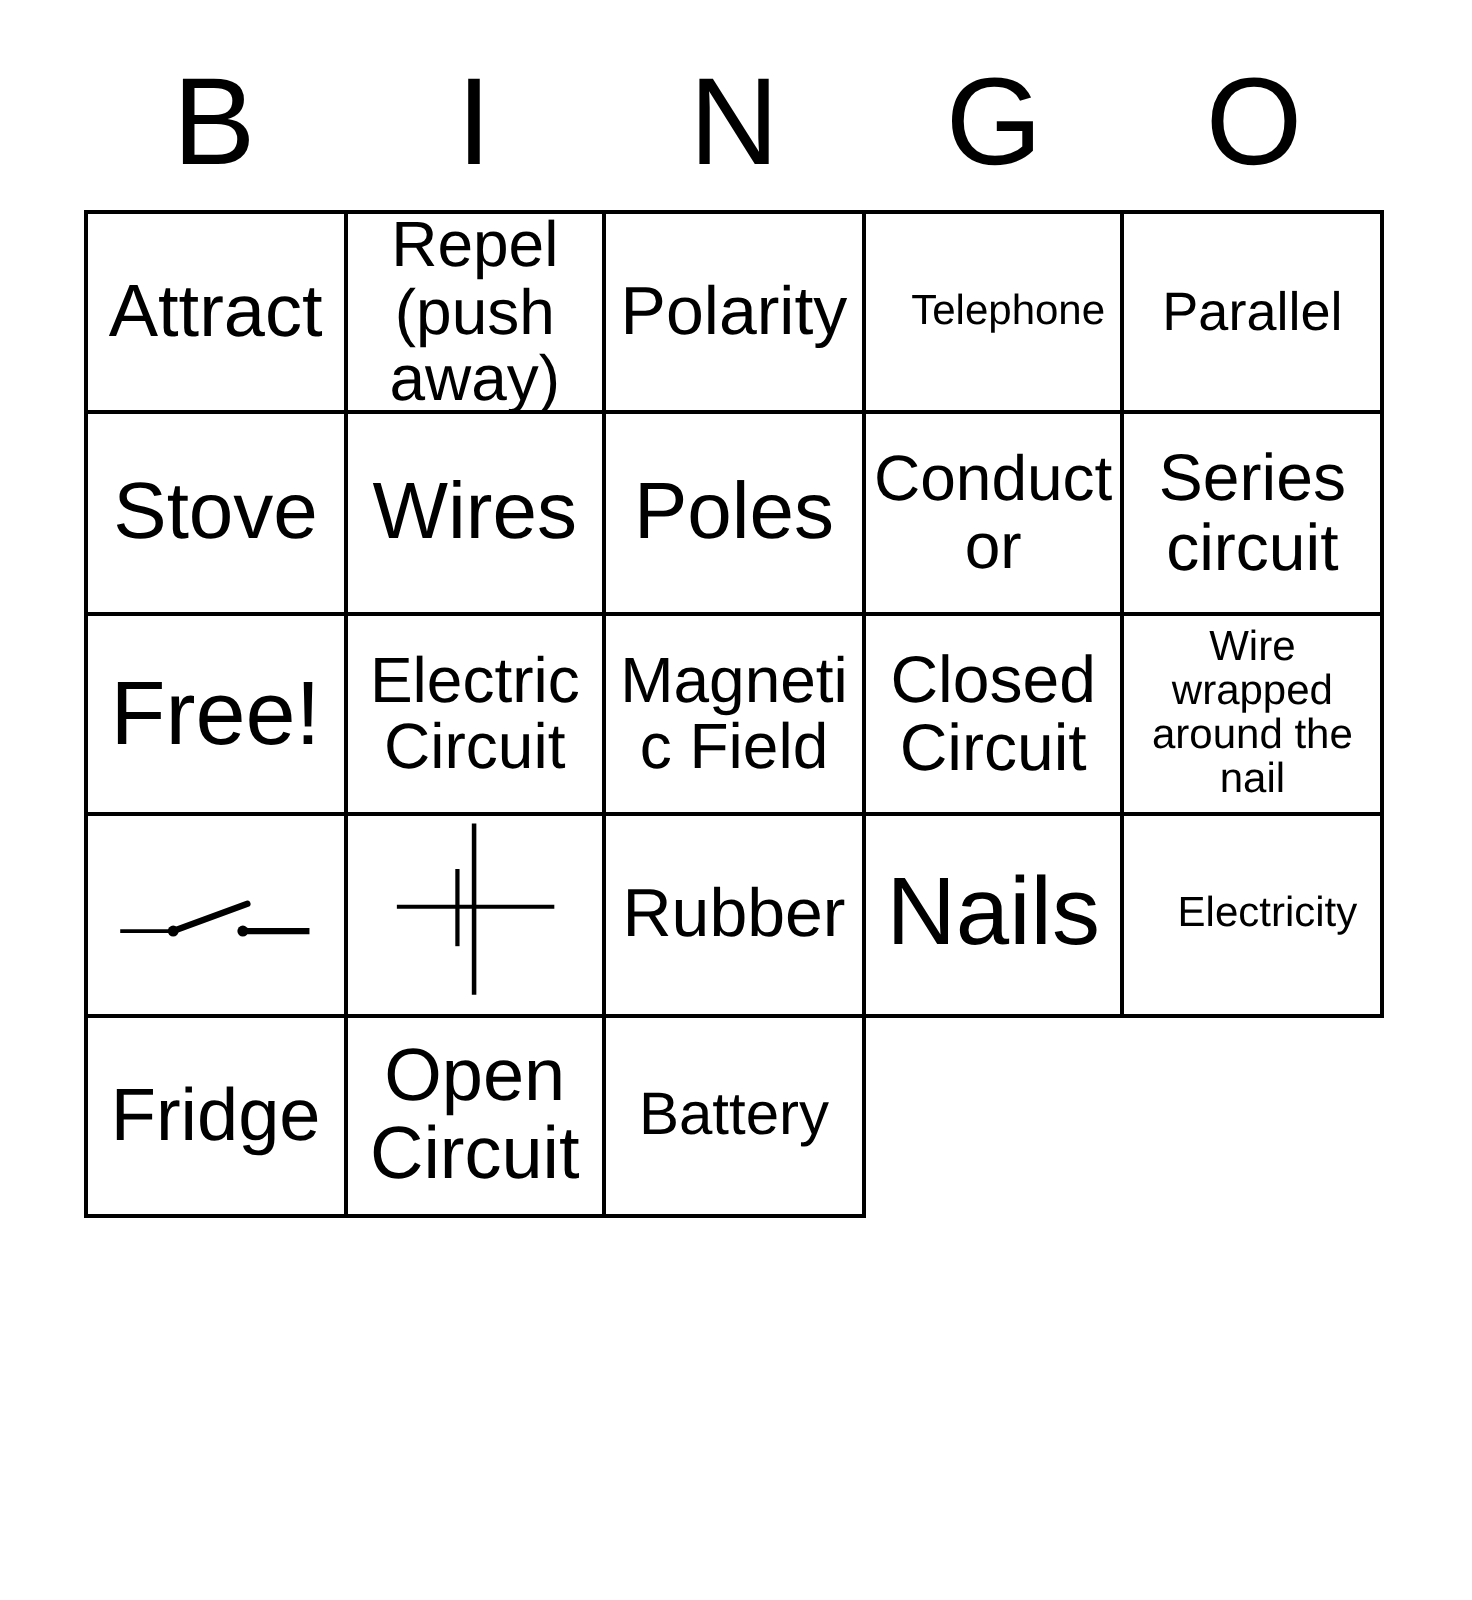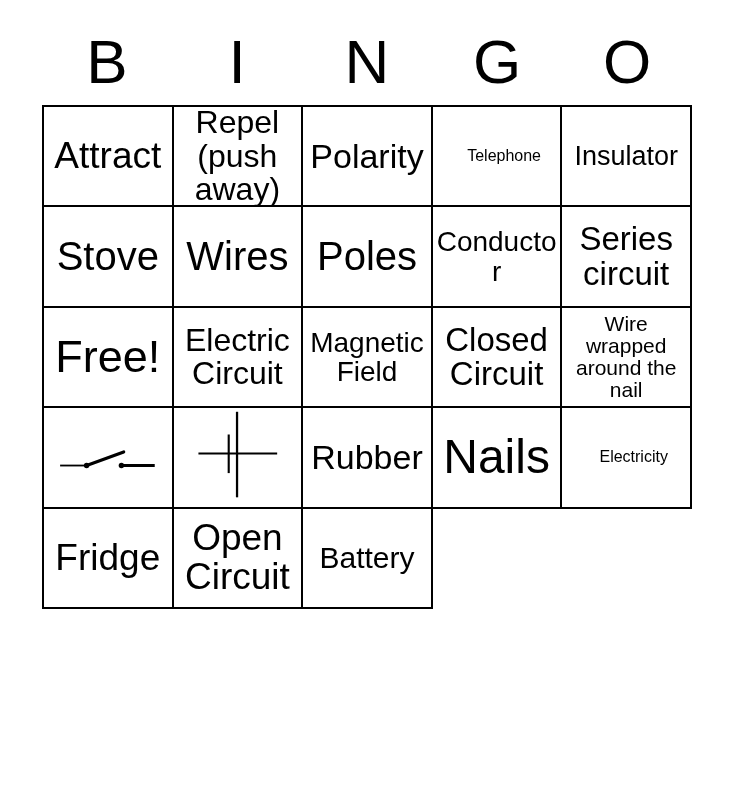--- a/index.html
+++ b/index.html
@@ -80,22 +80,22 @@
   
   .fs-48 { font-size: 48px; }
   .fs-45 { font-size: 45px; }
   .fs-40 { font-size: 40px; }
   .fs-37 { font-size: 37px; }
   .fs-34 { font-size: 34px; }
   .fs-33 { font-size: 33px; }
   .fs-32 { font-size: 32px; }
   .fs-30 { font-size: 30px; }
   .fs-27 { font-size: 27px; }
-  .fs-24 { font-size: 28px; }
-  .fs-23 { font-size: 16px; padding-left: 16px; }
+  .fs-24 { font-size: 32px; }
+  .fs-23 { font-size: 21px; padding-left: 16px; }
   .fs-21 { font-size: 21px; }
 
   .cell-graphic {
     width: 100%;
     height: 100%;
     display: block;
   }
 </style>
 </head>
 <body>
@@ -118,21 +118,21 @@
     <div class="cell">
       <div class="cell-text fs-32">Repel (push away)</div>
     </div>
     <div class="cell">
       <div class="cell-text fs-34">Polarity</div>
     </div>
     <div class="cell">
       <div class="cell-text fs-23">Telephone</div>
     </div>
     <div class="cell">
-      <div class="cell-text fs-27">Insulator</div>
+      <div class="cell-text fs-27">Parallel</div>
     </div>
 
     <div class="cell">
       <div class="cell-text fs-40">Stove</div>
     </div>
     <div class="cell">
       <div class="cell-text fs-40">Wires</div>
     </div>
     <div class="cell">
       <div class="cell-text fs-40">Poles</div>

